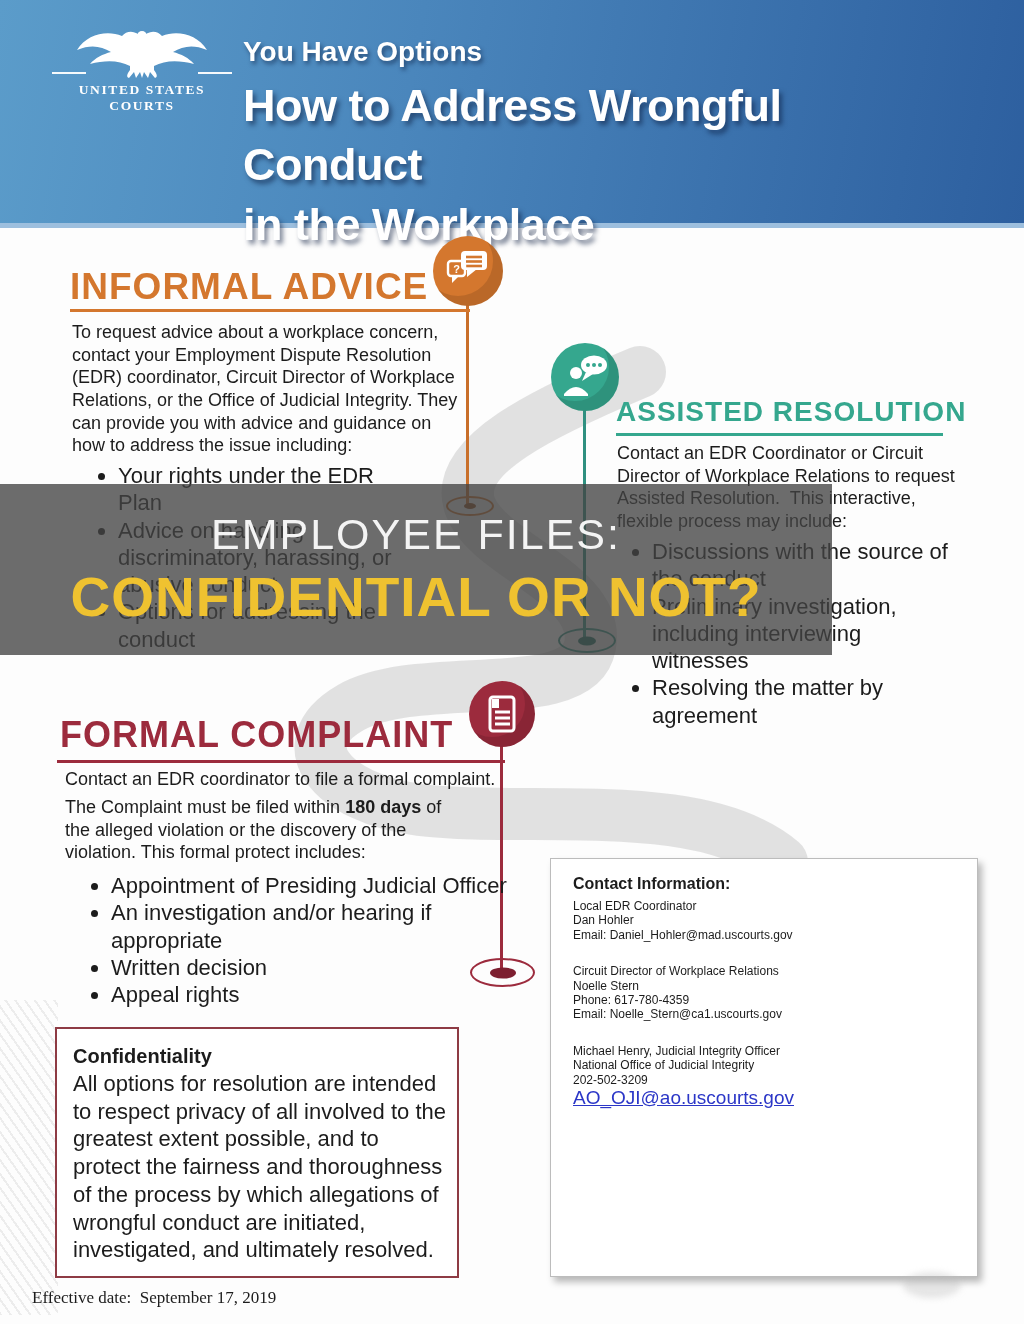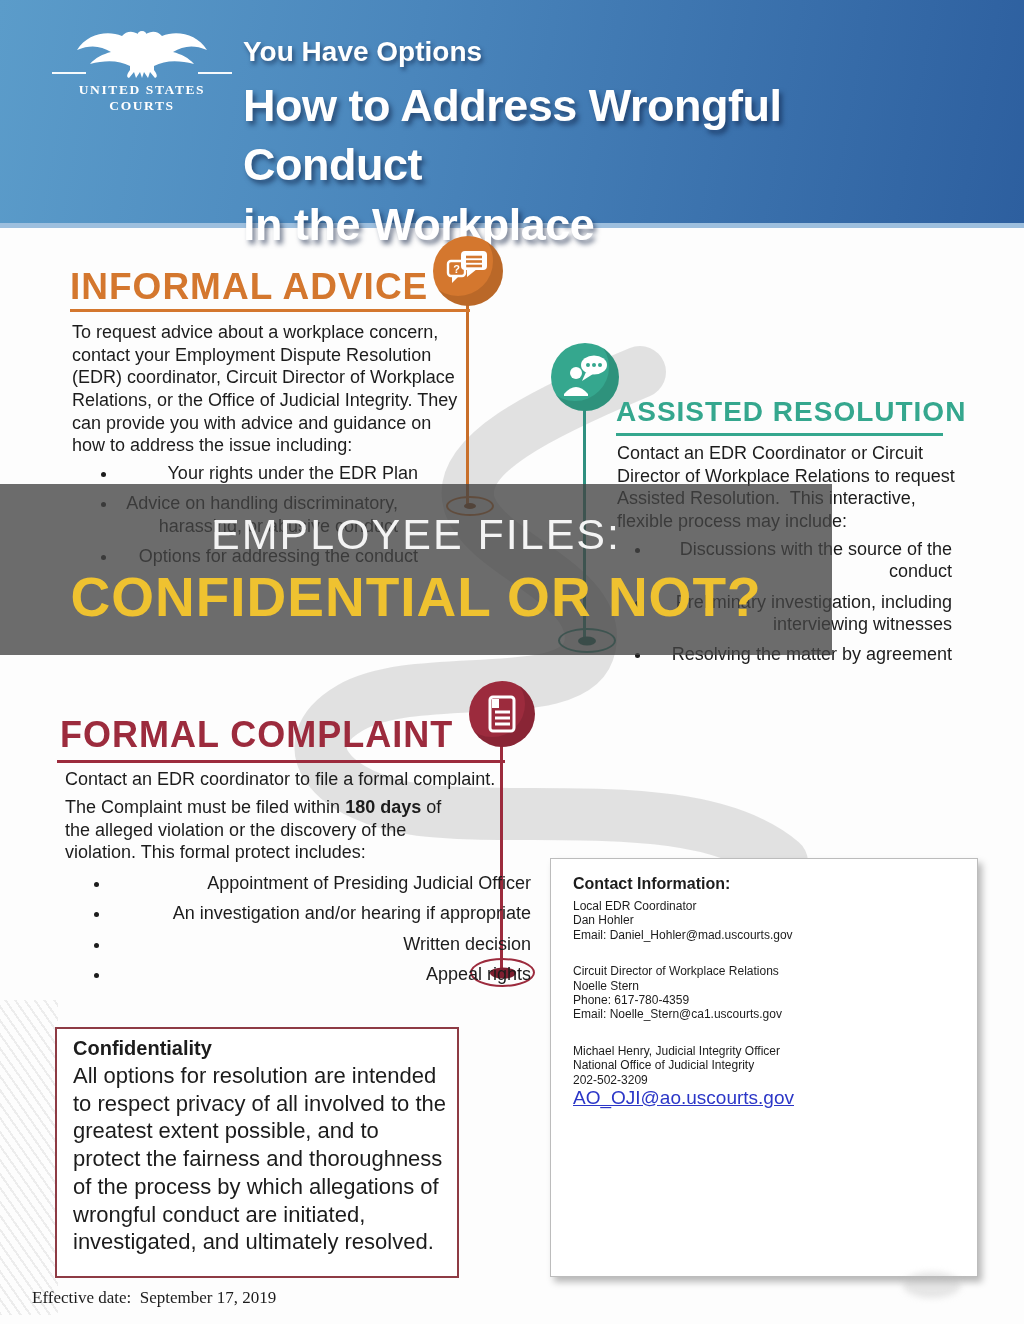--- a/index.html
+++ b/index.html
@@ -26,21 +26,21 @@
   .stripes{left:0;top:1000px;width:58px;height:315px;z-index:0;
        background:repeating-linear-gradient(55deg,rgba(150,150,150,.16) 0 2px,transparent 2px 8px);}
   .watermark{left:903px;top:1272px;width:58px;height:26px;border-radius:50%;
        background:rgba(185,185,185,.35);filter:blur(3px);z-index:3;}
 
   
   .sec-head{font-weight:bold;letter-spacing:1px;z-index:2;}
   .rule-bar{height:3px;z-index:2;}
   .para{font-size:18px;line-height:1.26;white-space:pre-wrap;z-index:2;}
   ul.blt{margin:0;padding:0 0 0 18px;z-index:2;position:absolute;}
-  ul.blt li{font-size:18px;line-height:1.24;margin-bottom:8px;text-align:right;}
+  ul.blt li{font-size:22px;line-height:1.24;margin-bottom:0;}
 
   .informal-head{left:70px;top:266px;font-size:37px;color:#d4772e;}
   .informal-rule{left:70px;top:309px;width:400px;background:#d4772e;}
   .informal-para{left:72px;top:321px;width:392px;}
   .informal-blt{left:100px;top:462px;width:300px;}
 
   .assisted-head{left:616px;top:396px;font-size:28px;color:#35a78e;}
   .assisted-rule{left:616px;top:433px;width:327px;background:#35a78e;}
   .assisted-para{left:617px;top:442px;width:340px;}
   .assisted-blt{left:634px;top:538px;width:300px;}
@@ -83,21 +83,21 @@
   
   .contact-box{left:550px;top:858px;width:428px;height:419px;background:#fff;
        border:1px solid #bcbcbc;box-shadow:4px 5px 7px rgba(0,0,0,.28);
        box-sizing:border-box;padding:16px 22px;z-index:2;}
   .contact-box h3{margin:0 0 6px 0;font-size:16px;}
   .contact-box .ln{font-size:12px;line-height:1.2;}
   .contact-box .grp{margin-bottom:22px;}
   .contact-box a{color:#2b36c7;text-decoration:underline;font-size:19px;line-height:1.2;}
 
   .conf-box{left:55px;top:1027px;width:404px;height:251px;background:#fff;
-       border:2px solid #8e3b44;box-sizing:border-box;padding:8px 16px;z-index:2;}
+       border:2px solid #8e3b44;box-sizing:border-box;padding:16px 16px;z-index:2;}
   .conf-box h3{margin:0 0 2px 0;font-size:20px;}
   .conf-box .body{font-size:22px;line-height:1.26;width:378px;}
 
   .footer{left:32px;top:1288px;font-family:"Liberation Serif",serif;font-size:17px;
        white-space:pre-wrap;z-index:2;}
 </style>
 </head>
 <body>
 
 <div class="page">

